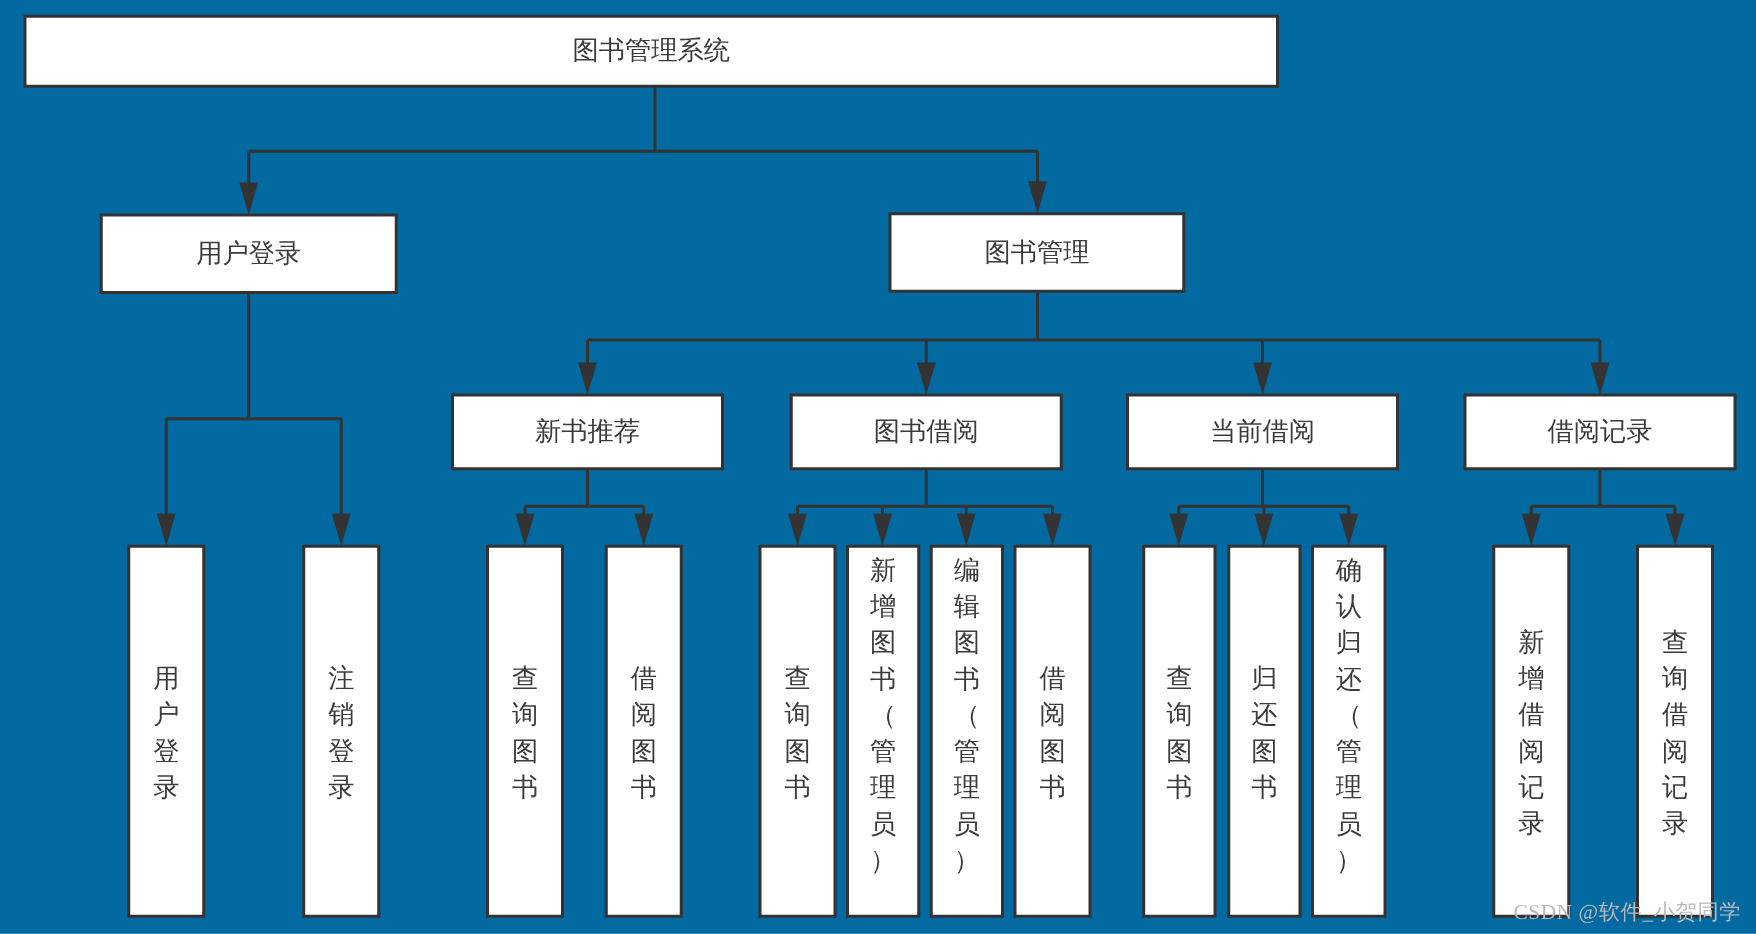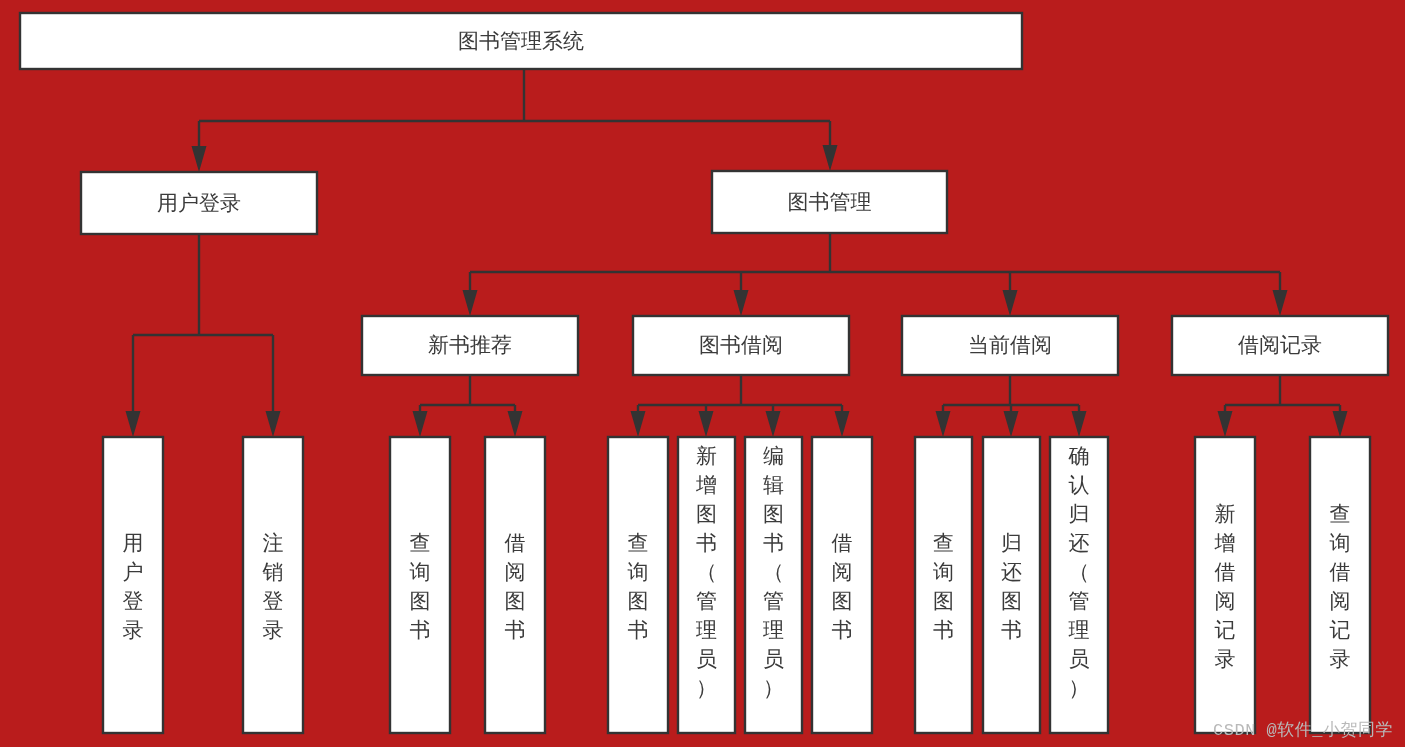--- a/index.html
+++ b/index.html
@@ -11,21 +11,21 @@
   body {
     width: 1405px;
     height: 747px;
     font-family: "Liberation Sans", "DejaVu Sans", sans-serif;
     overflow: hidden;
   }
   #diagram-root {
     position: relative;
     width: 1405px;
     height: 747px;
-    background: #b91c1c;
+    background: #0369a1;
   }
   svg#flow-svg {
     position: absolute;
     left: 0;
     top: 0;
     width: 1405px;
     height: 747px;
     display: block;
   }
   .node-box {
@@ -55,21 +55,21 @@
     fill: #3b3b3b;
     font-family: "Liberation Sans", "DejaVu Sans", sans-serif;
     font-size: 21px;
     text-anchor: middle;
     white-space: pre;
   }
   .watermark-text {
     position: absolute;
     right: 12px;
     bottom: 6px;
-    font-family: Liberation Mono, monospace;
+    font-family: Liberation Serif, serif;
     font-size: 17px;
     color: #b9b9b9;
     letter-spacing: 0.5px;
     user-select: none;
     pointer-events: none;
     text-align: center;
   }
 </style>
 </head>
 <body>

